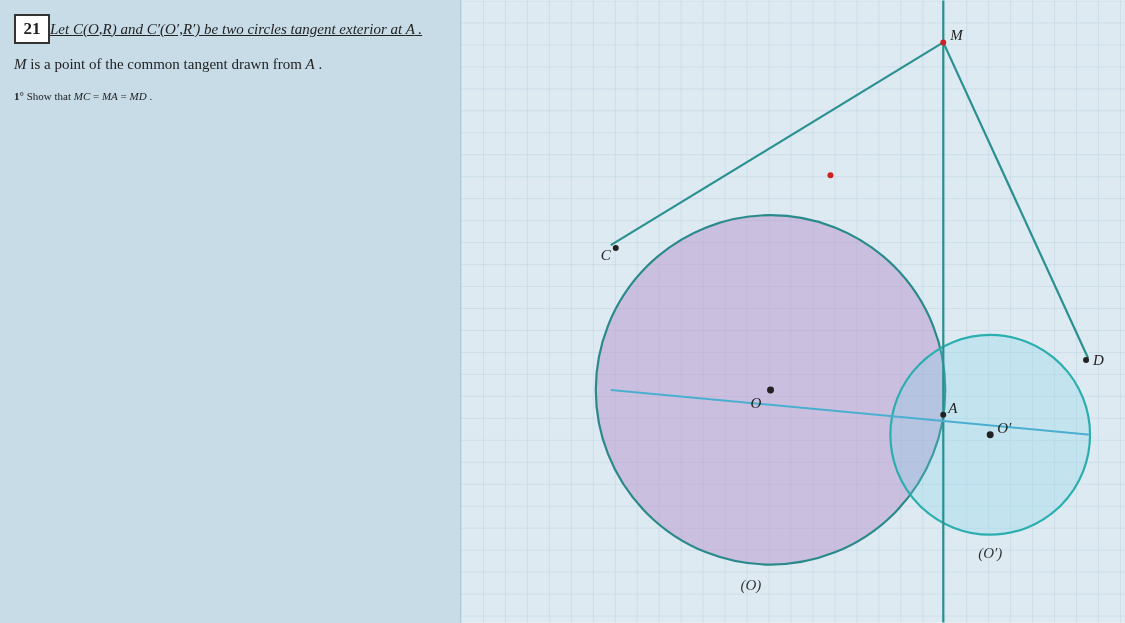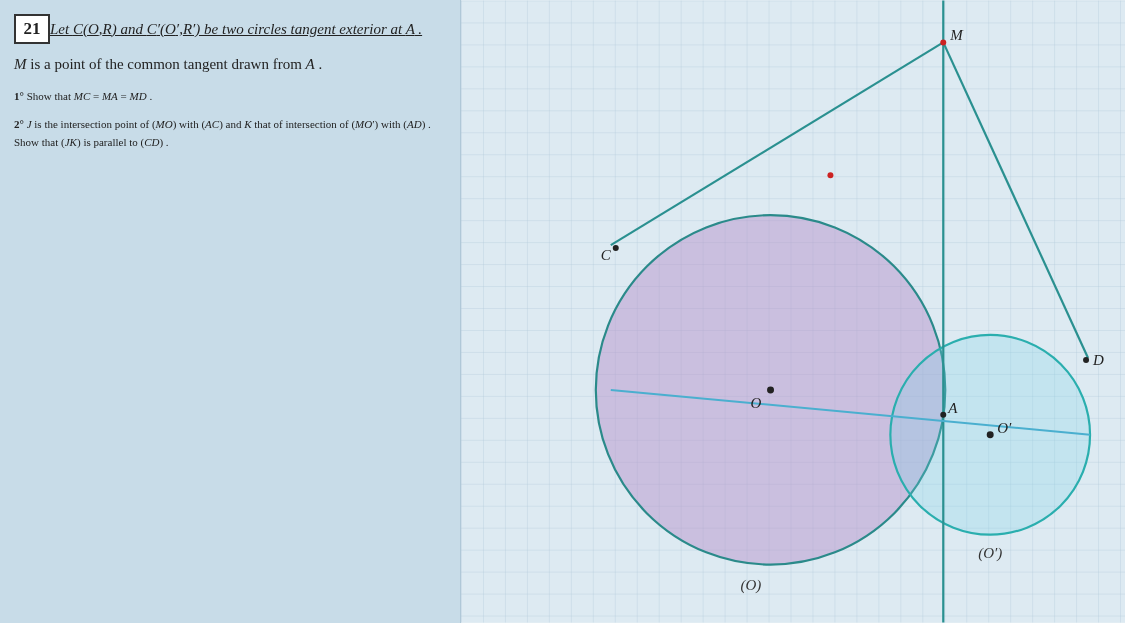--- a/index.html
+++ b/index.html
@@ -104,25 +104,20 @@
       <div class="text-block">
         <i>M</i> is a point of the common tangent drawn from <i>A</i> .
       </div>
 
 
       <div class="question-block">
         <span class="num">1°</span>
         Show that <i>MC</i> = <i>MA</i> = <i>MD</i> .
       </div>
 
-      <div class="question-block">
-        <span class="num">2°</span>
-        <i>J</i> is the intersection point of (<i>MO</i>) with (<i>AC</i>) and <i>K</i> that of intersection of (<i>MO</i>′) with (<i>AD</i>) .<br>
-        Show that (<i>JK</i>) is parallel to (<i>CD</i>) .
-      </div>
 
     </div>
 
     <div class="right-panel">
       <svg class="diagram" viewBox="0 0 665 623" xmlns="http://www.w3.org/2000/svg">
 
         <defs>
           <pattern id="smallGrid" width="22" height="22" patternUnits="userSpaceOnUse">
             <path d="M 22 0 L 0 0 0 22" fill="none" stroke="#b0c8d8" stroke-width="0.7"></path>
           </pattern>

